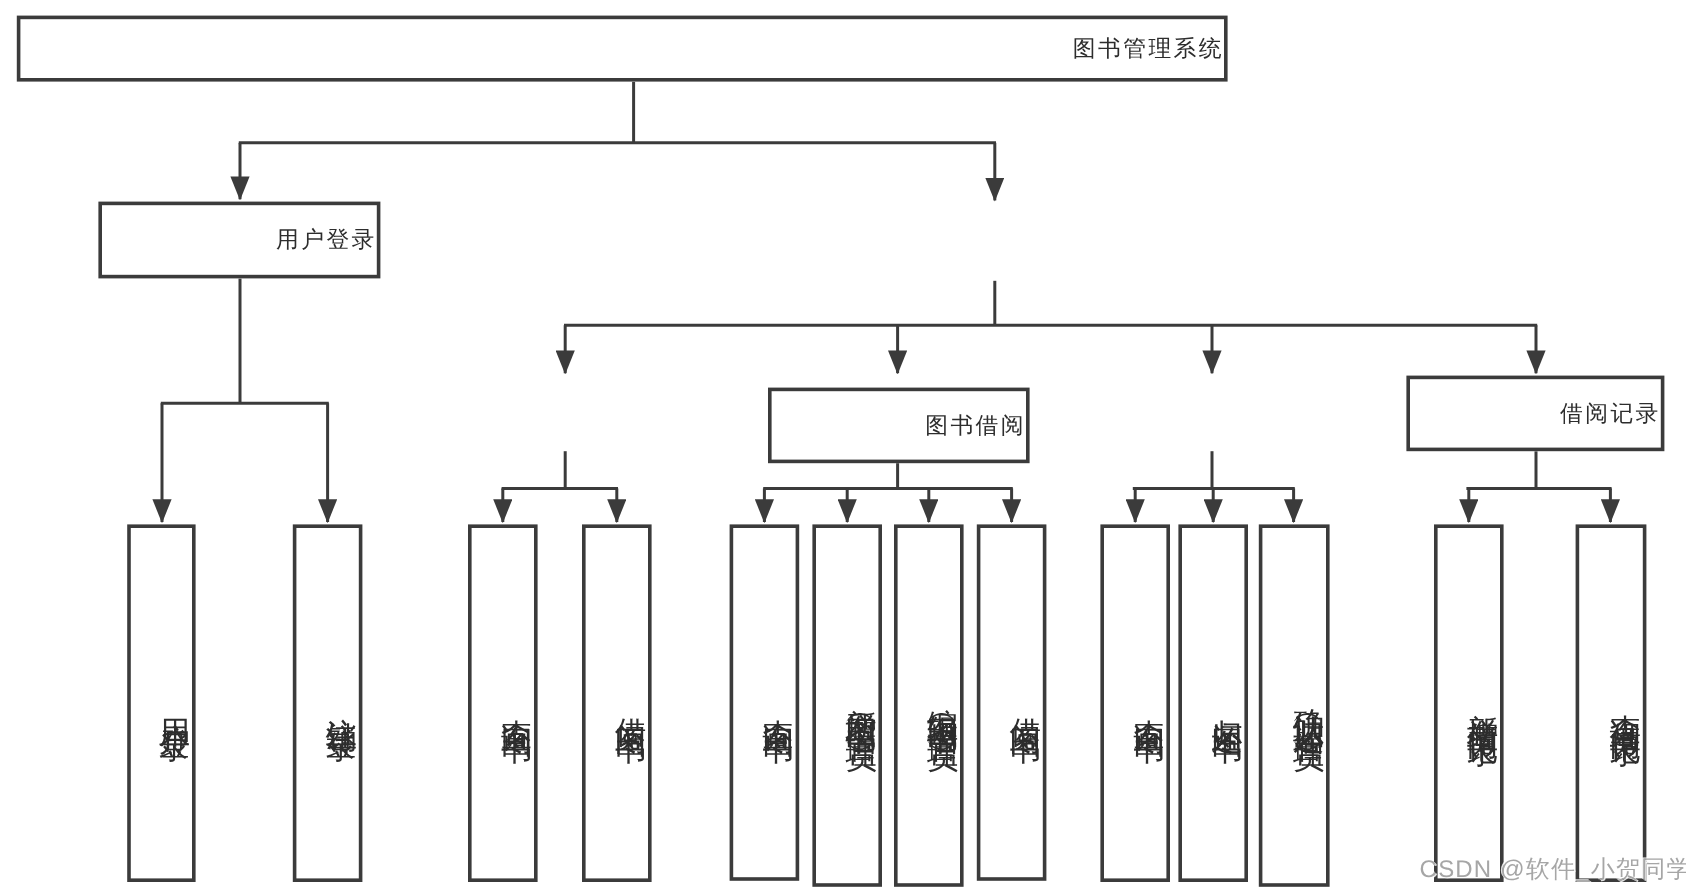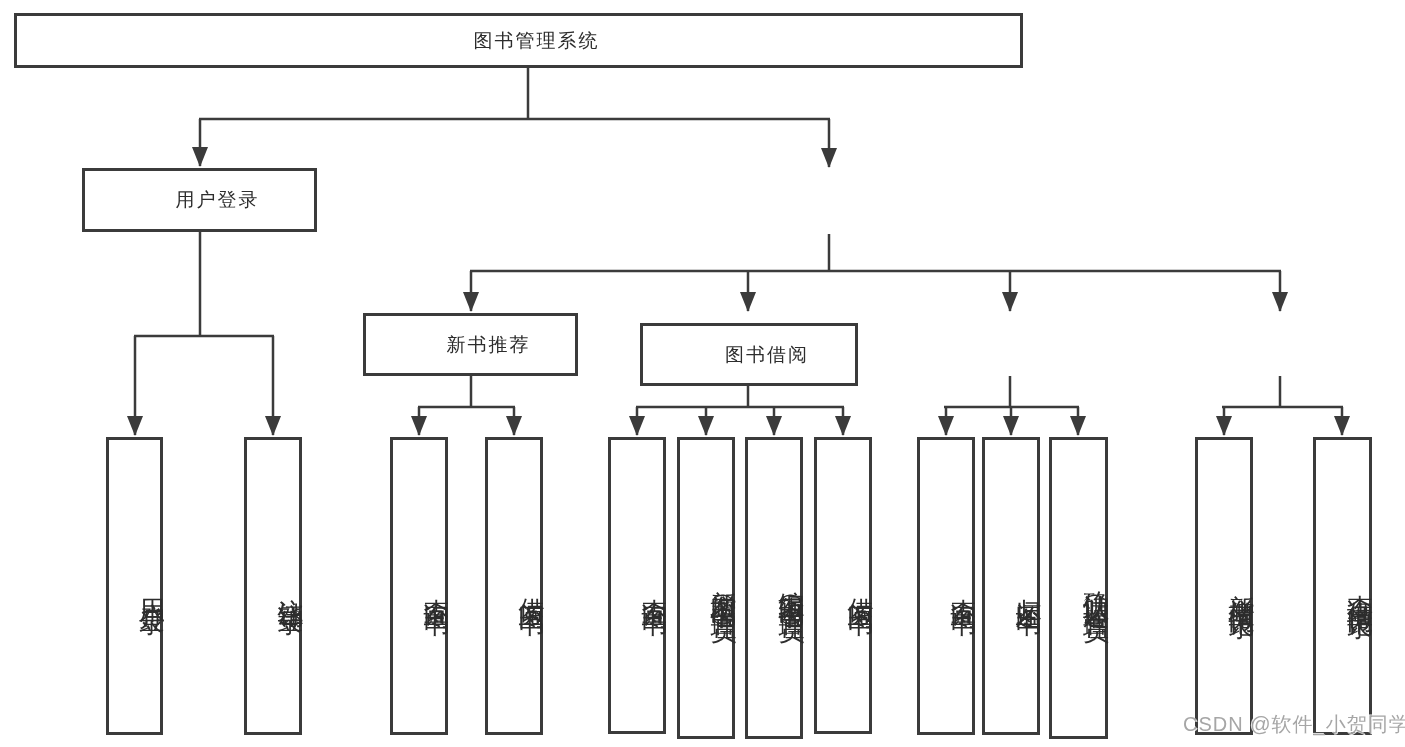--- a/index.html
+++ b/index.html
@@ -11,21 +11,21 @@
     overflow:hidden;
   }
   svg.connectors { position:absolute; left:0; top:0; }
   .box {
     position:absolute;
     box-sizing:border-box;
     background:#ffffff;
     border:3px solid #3b3b3b;
     display:flex;
     align-items:center;
-    justify-content:center;
+    justify-content:flex-end;
     color:#2d2d2d;
     padding-left:36px;
   }
   .hbox { font-size:19px; letter-spacing:2px; white-space:nowrap; }
   .vbox { font-size:26px; }
   .vtext {
     writing-mode:vertical-rl;
     text-orientation:mixed;
     letter-spacing:4px;
     line-height:1.08;
@@ -110,25 +110,25 @@
   </svg>
 
   <div class="box hbox" style="left:14px; top:13px; width:1009px; height:55px;">
     <span>图书管理系统</span>
   </div>
 
   <div class="box hbox" style="left:82px; top:168px; width:235px; height:64px;">
     <span>用户登录</span>
   </div>
 
-  <div class="box hbox" style="left:363px; top:313px; width:215px; height:63px;">
-    <span>新书推荐</span>
-  </div>
   <div class="box hbox" style="left:640px; top:323px; width:218px; height:63px;">
     <span>图书借阅</span>
+  </div>
+  <div class="box hbox" style="left:1172px; top:313px; width:215px; height:63px;">
+    <span>借阅记录</span>
   </div>
 
   <div class="box vbox" style="left:106px; top:437px; width:57px; height:298px;">
     <span class="vtext">用户登录</span>
   </div>
   <div class="box vbox" style="left:244px; top:437px; width:58px; height:298px;">
     <span class="vtext">注销登录</span>
   </div>
 
   <div class="box vbox" style="left:390px; top:437px; width:58px; height:298px;">

